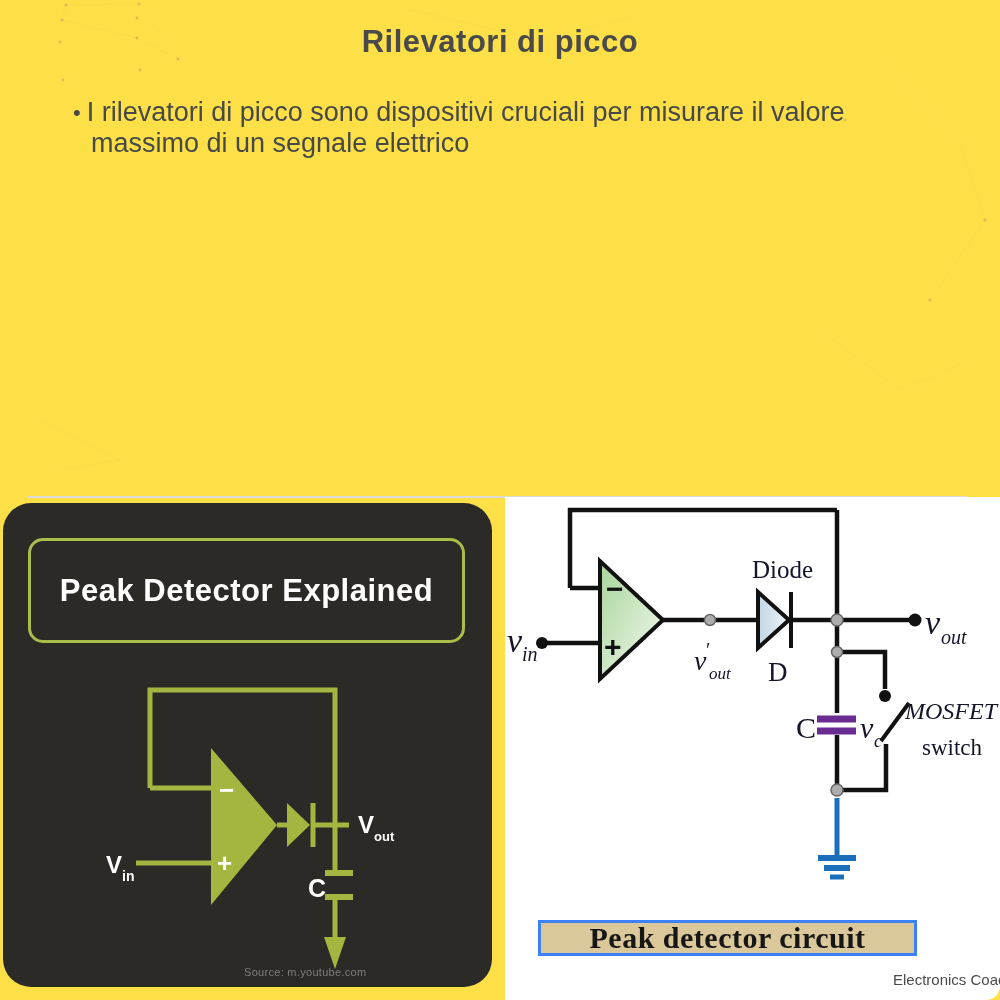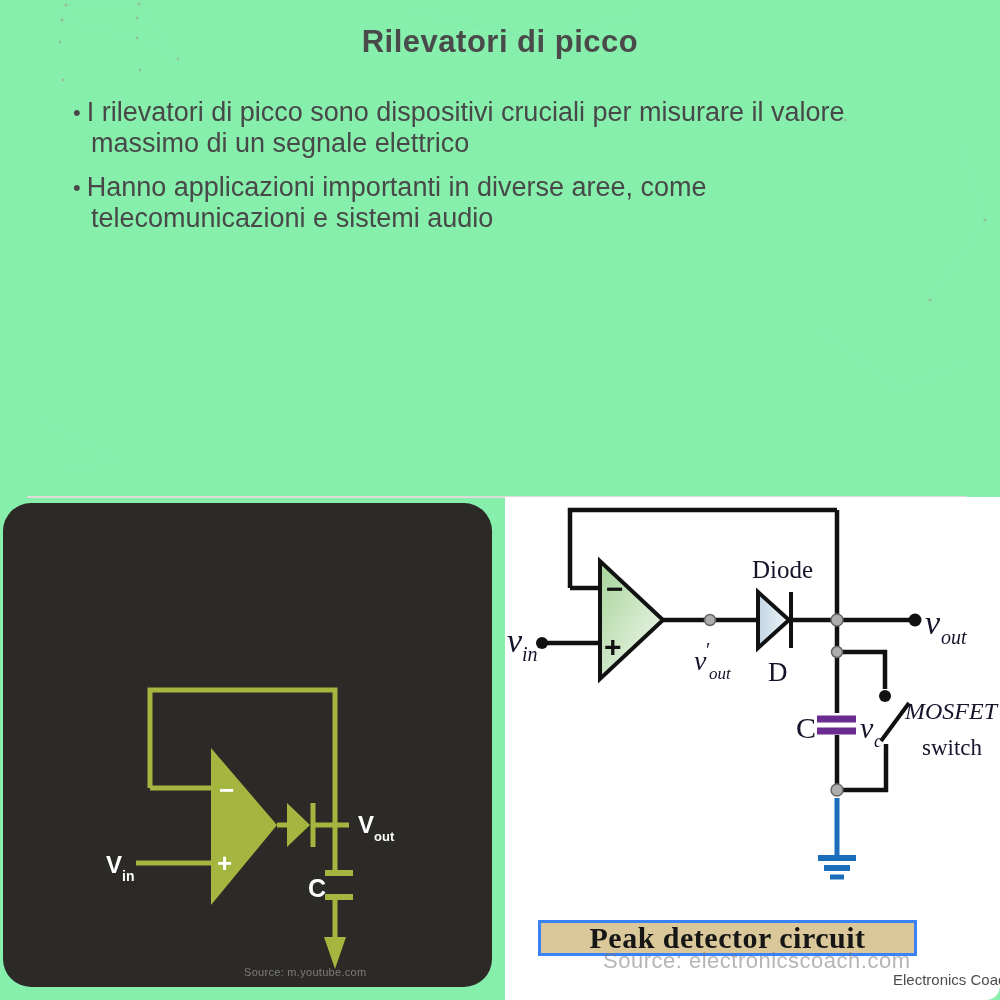--- a/index.html
+++ b/index.html
@@ -1,19 +1,19 @@
 <!DOCTYPE html>
 <html><head>
 <meta charset="utf-8">
 <style>
   html,body{margin:0;padding:0;}
   .slide{
     position:relative;
     width:1000px;height:1000px;
-    background:#86efac;
+    background:#fde047;
     overflow:hidden;
     font-family:"Liberation Sans", sans-serif;
     color:#464646;
   }
   
   .texture{position:absolute;inset:0;pointer-events:none;}
 
   .page-title{
     position:absolute;top:24px;left:0;width:1000px;
     text-align:center;
@@ -112,23 +112,20 @@
         <circle cx="845" cy="120" r="1.4"></circle>
     </g>
   </svg>
 
   <div class="page-title">Rilevatori di picco</div>
 
   <div class="bullets">
     <div class="bullet-item">
       <span class="marker">•</span><span>I rilevatori di picco sono dispositivi cruciali per misurare il valore massimo di un segnale elettrico</span>
     </div>
-    <div class="bullet-item">
-      <span class="marker">•</span><span>Hanno applicazioni importanti in diverse aree, come telecomunicazioni e sistemi audio</span>
-    </div>
   </div>
 
   <div class="divider"></div>
 
   <div class="left-panel">
 
     <svg class="left-circuit" width="489" height="484" viewBox="0 0 489 484">
       <g stroke="#a4b63f" stroke-width="5" fill="none">
         <path d="M147,285 V187 H332 V367"></path>
         <path d="M147,285 H208"></path>
@@ -152,20 +149,23 @@
 
       <path d="M321,434 L343,434 L332,466 Z" fill="#a4b63f"></path>
 
       <text x="103" y="370" font-size="24" font-weight="bold" fill="#ffffff">V</text>
       <text x="119" y="378" font-size="14" font-weight="bold" fill="#ffffff">in</text>
       <text x="355" y="330" font-size="24" font-weight="bold" fill="#ffffff">V</text>
       <text x="371" y="338" font-size="13" font-weight="bold" fill="#ffffff">out</text>
       <text x="305" y="394" font-size="25" font-weight="bold" fill="#ffffff">C</text>
     </svg>
 
+    <div class="yt-title-box">
+      <span>Peak Detector Explained</span>
+    </div>
 
     <div class="yt-source">Source: m.youtube.com</div>
   </div>
 
   <div class="right-panel">
 
     <svg class="right-circuit" width="495" height="503" viewBox="0 0 495 503">
       <defs>
         <linearGradient id="gradOp" x1="0" y1="0" x2="1" y2="1">
           <stop offset="0" stop-color="#a7d49a"></stop>
@@ -238,17 +238,16 @@
 
         <text x="400" y="222" font-size="24" font-style="italic">MOSFET</text>
         <text x="417" y="258" font-size="23">switch</text>
       </g>
     </svg>
 
     <div class="caption-box">
       <span>Peak detector circuit</span>
     </div>
 
-    <div class="watermark">Source: electronicscoach.com</div>
     <div class="brand">Electronics Coach</div>
   </div>
 
 </div>
 
 </body></html>

